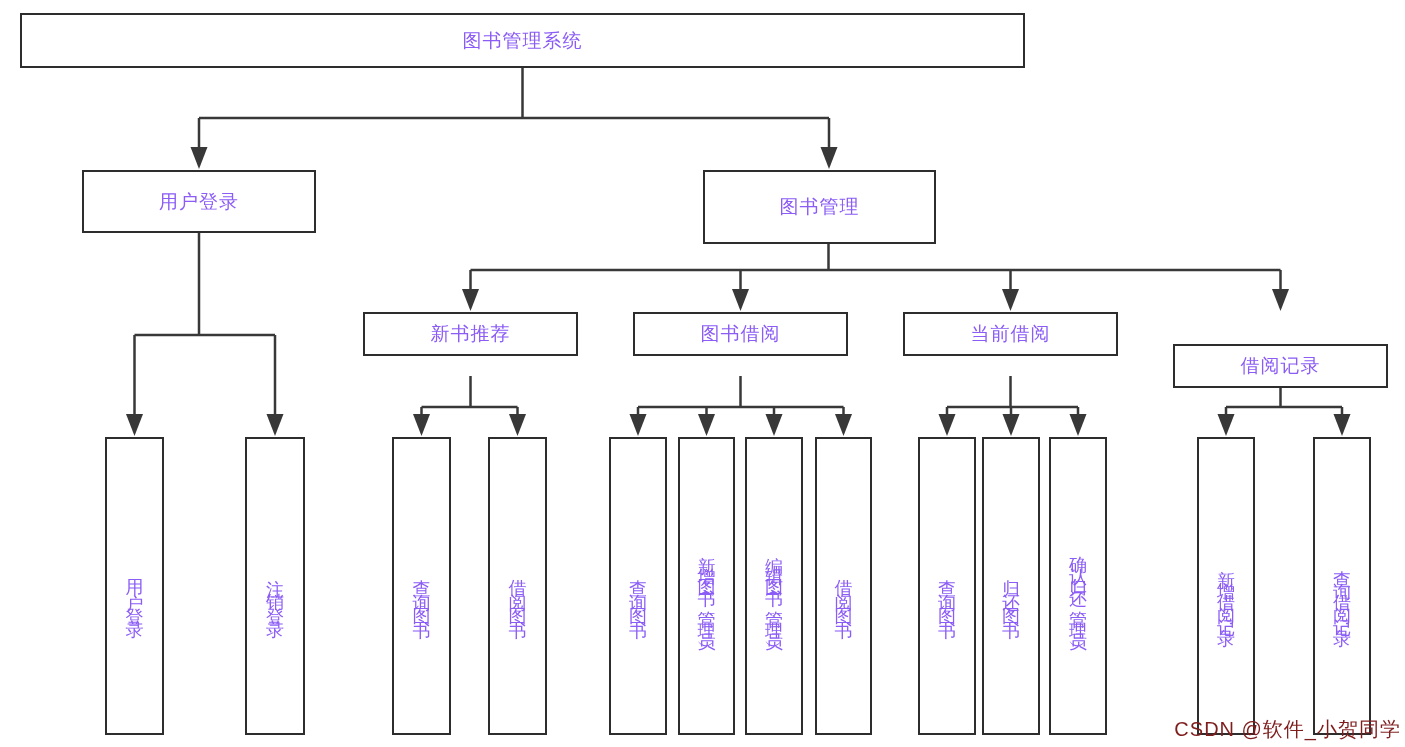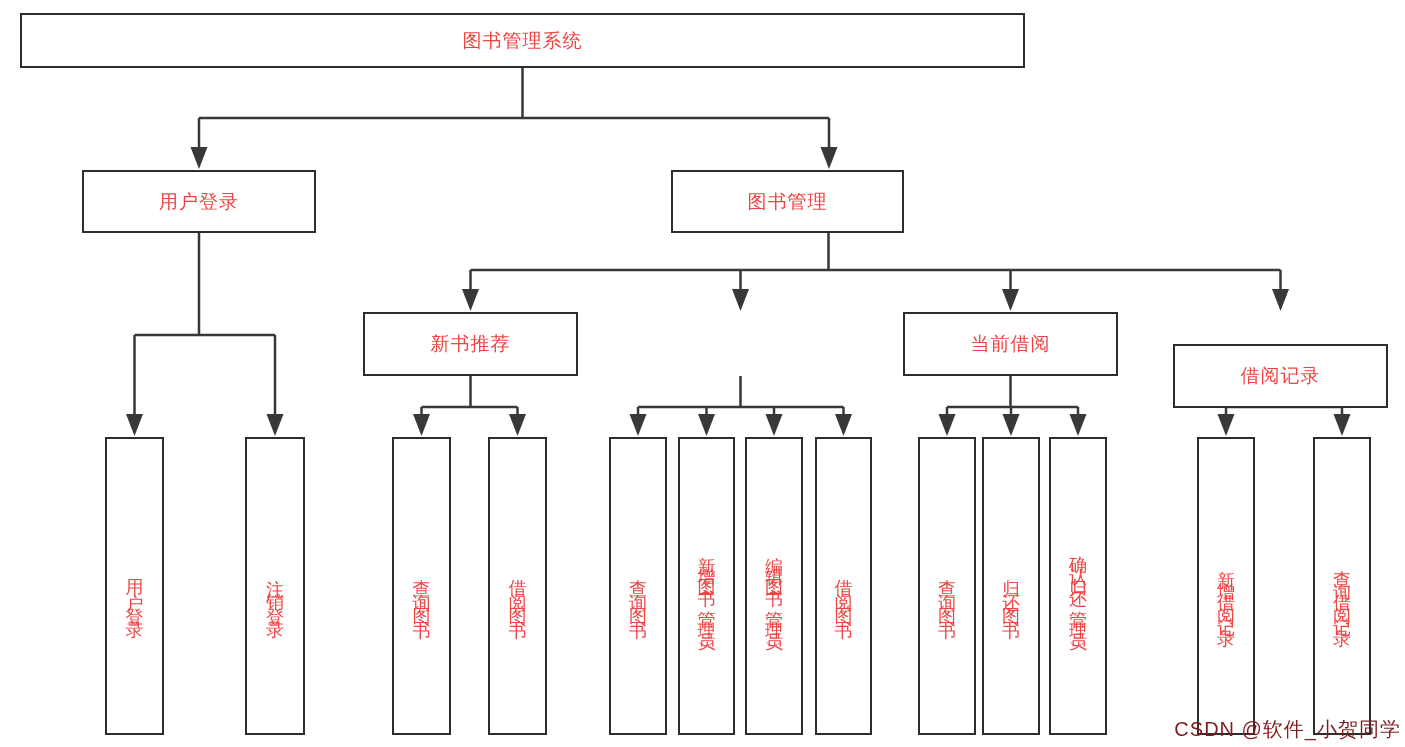--- a/index.html
+++ b/index.html
@@ -23,28 +23,28 @@
     height: 747px;
   }
   .node {
     position: absolute;
     box-sizing: border-box;
     background: #ffffff;
     border: 2px solid #2d2d2d;
     display: flex;
     align-items: center;
     justify-content: center;
-    color: #ef4444;
+    color: #8b5cf6;
     text-align: center;
   }
   .h-node { font-size: 19px; letter-spacing: 1px; }
   .l1 { left: 20px;   top: 13px;  width: 1005px; height: 55px; }
   .l2-a { left: 82px;  top: 170px; width: 234px; height: 63px; }
-  .l2-b { left: 671px; top: 170px; width: 233px; height: 63px; }
-  .l3 { top: 312px; width: 215px; height: 64px; }
+  .l2-b { left: 703px; top: 170px; width: 233px; height: 74px; }
+  .l3 { top: 312px; width: 215px; height: 44px; }
   .l3-a { left: 363px; }
   .l3-b { left: 633px; }
   .l3-c { left: 903px; }
   .l3-d { left: 1173px; margin-top: 32px; }
   .v-node { top: 437px; height: 298px; font-size: 18px; }
   .v-node .label {
     writing-mode: vertical-rl;
     text-orientation: mixed;
     white-space: nowrap;
   }
@@ -119,20 +119,23 @@
   <div class="node h-node l2-a">
     <span class="label">用户登录</span>
   </div>
   <div class="node h-node l2-b">
     <span class="label">图书管理</span>
   </div>
 
   <div class="node h-node l3 l3-a">
     <span class="label">新书推荐</span>
   </div>
+  <div class="node h-node l3 l3-b">
+    <span class="label">图书借阅</span>
+  </div>
   <div class="node h-node l3 l3-c">
     <span class="label">当前借阅</span>
   </div>
   <div class="node h-node l3 l3-d">
     <span class="label">借阅记录</span>
   </div>
 
   <div class="node v-node sp-4 p1">
     <span class="label">用户登录</span>
   </div>

